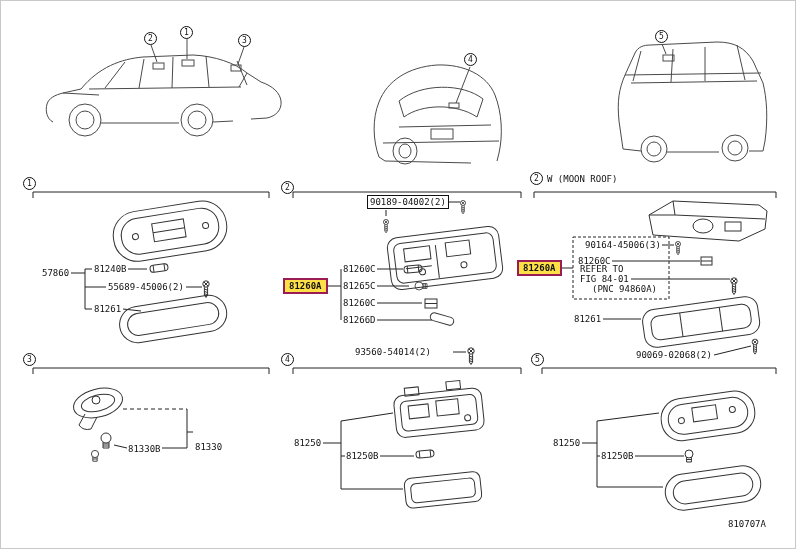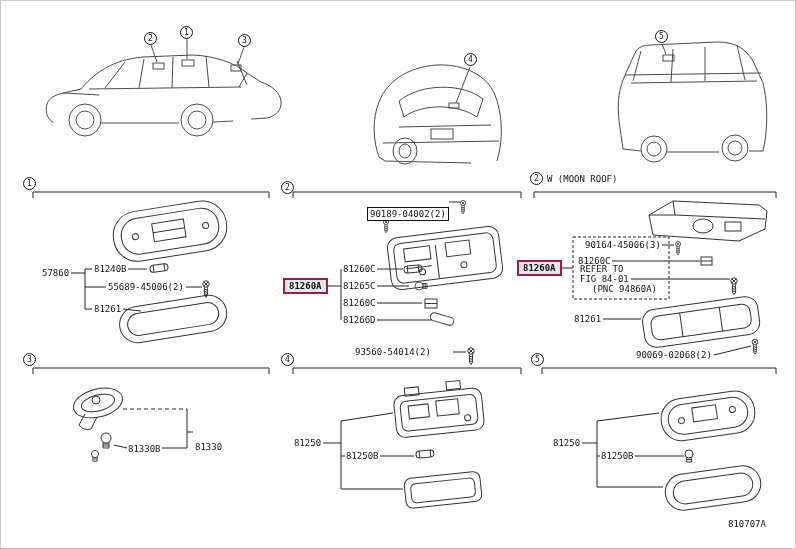--- a/index.html
+++ b/index.html
@@ -3,25 +3,25 @@
 <meta charset="utf-8">
 <style>
   * { margin:0; padding:0; box-sizing:border-box; }
   html,body { background:#fff; }
   body { width:796px; height:549px; position:relative; font-family:"DejaVu Sans Mono", monospace; }
   #canvas { position:absolute; left:0; top:0; width:796px; height:549px; background:#fff;
             border:1px solid #c9c9c9; overflow:hidden; }
   svg.art { position:absolute; left:0; top:0; z-index:1; }
   .lbl { position:absolute; font:9px/10px "DejaVu Sans Mono", monospace; color:#111;
          white-space:nowrap; z-index:2; background:transparent; }
-  .boxed { border:1px solid #111; padding:1px 2px; background:#fff;margin-top:12px; }
+  .boxed { border:1px solid #111; padding:1px 2px; background:#fff; }
   .num { position:absolute; width:13px; height:13px; border:1px solid #111; border-radius:50%;
          font:8px/12px "DejaVu Sans Mono", monospace; text-align:center; color:#111;
          background:#fff; z-index:2; }
-  .hl  { position:absolute; border:2px solid var(--hl,#9a1c55); padding:1px 4px; background:#e5e5e5;
+  .hl  { position:absolute; border:2px solid var(--hl,#9a1c55); padding:1px 4px; background:#fde047;
          font:bold 9px/10px "DejaVu Sans Mono", monospace; color:#111; z-index:2; }
 </style>
 </head>
 <body>
 
 <div id="canvas">
 
   <svg class="art" width="796" height="549" viewBox="0 0 796 549">
     <defs>
       <g id="screw" stroke="#333" fill="none" stroke-width="1">

